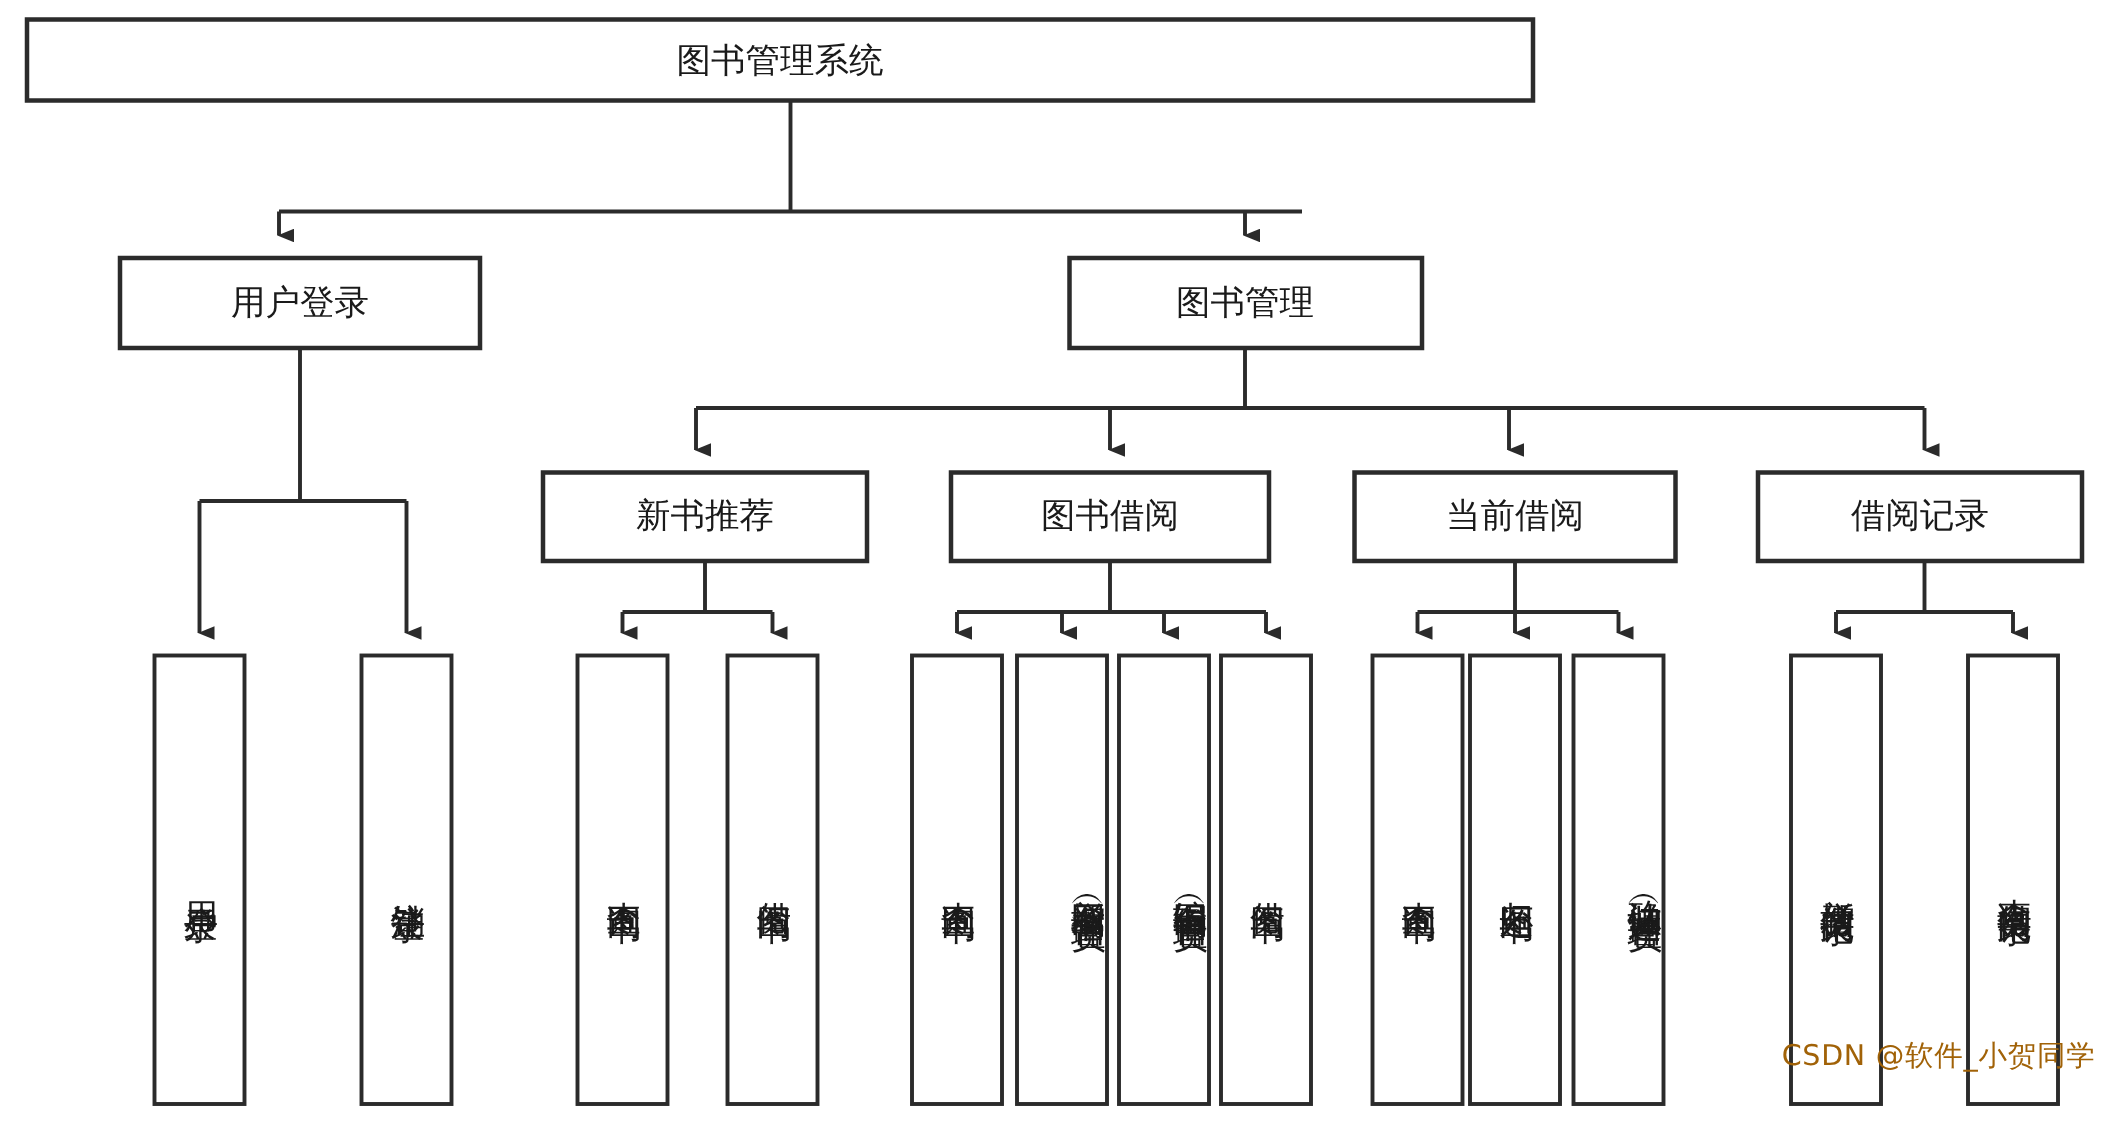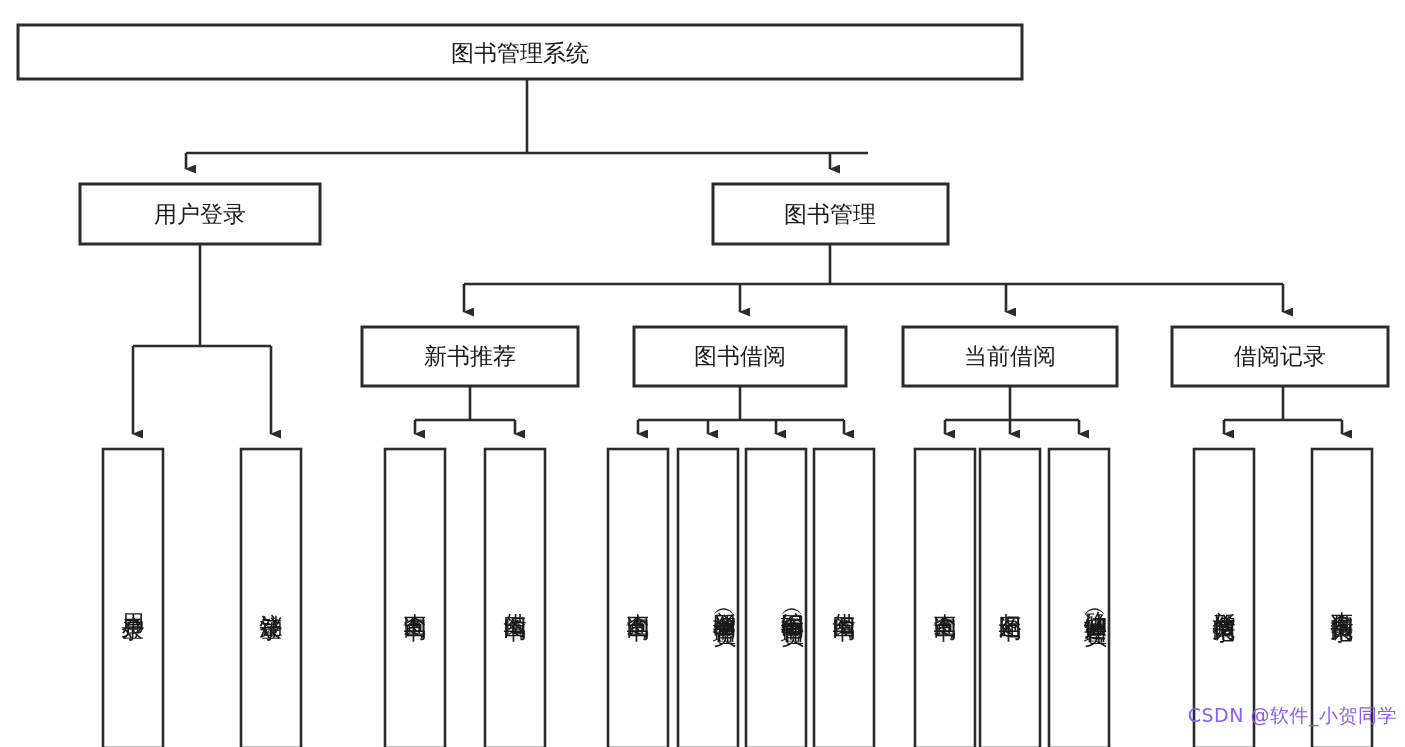--- a/index.html
+++ b/index.html
@@ -10,21 +10,21 @@
   body {
     width: 1405px;
     height: 747px;
     font-family: "DejaVu Sans", "Liberation Sans", sans-serif;
     overflow: hidden;
     position: relative;
   }
   #diagram-root {
     position: absolute;
     left: 0;
-    top: 12px;
+    top: 0;
     width: 1405px;
     height: 723px;
   }
   svg#flow {
     display: block;
     width: 1405px;
     height: 747px;
   }
   .node-rect {
     fill: #ffffff;
@@ -66,21 +66,21 @@
     white-space: nowrap;
   }
   .vlabel.mid { align-items: center; }
   .vlabel.top { align-items: flex-start; }
   .watermark {
     position: absolute;
     right: 8px;
     bottom: 6px;
     font-family: "DejaVu Sans", "Liberation Sans", sans-serif;
     font-size: 19px;
-    color: #8b5cf6;
+    color: #a16207;
     letter-spacing: 0.5px;
     white-space: nowrap;
   }
 </style>
 </head>
 <body>
 
 <div id="diagram-root">
 
   <svg id="flow" viewBox="0 0 1405 747" xmlns="http://www.w3.org/2000/svg">

